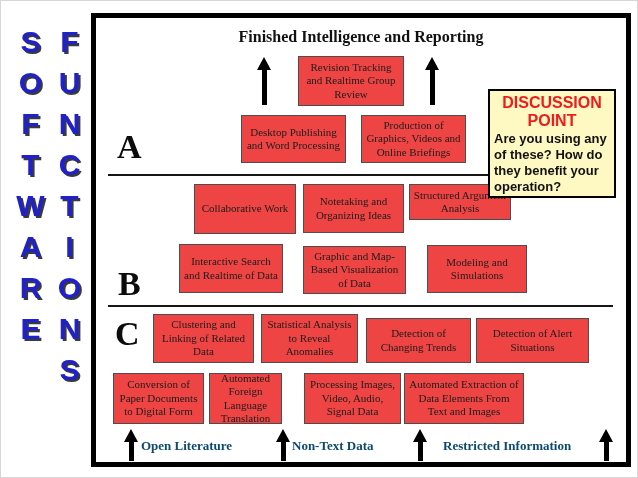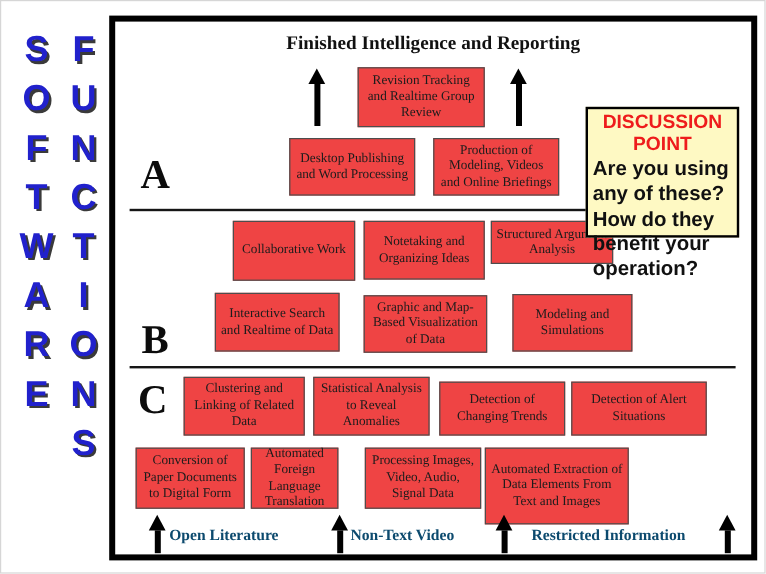--- a/index.html
+++ b/index.html
@@ -47,21 +47,21 @@
   .blabel{position:absolute;font-weight:bold;font-size:13px;color:#0c4a6e;}
 
   
   .disc{
     position:absolute;left:392px;top:27px;width:128px;height:109px;box-sizing:border-box;
     border:2px solid #000;background:#fef9c3;padding:3px 4px;
     font-family:"Liberation Sans",sans-serif;
     margin-top:44px;
   }
   .disc-title{color:#ee1c1c;font-weight:bold;font-size:16px;line-height:1.1;text-align:center;}
-  .disc-body{color:#111;font-weight:bold;font-size:17px;line-height:1.22;margin-top:2px;}
+  .disc-body{color:#111;font-weight:bold;font-size:13px;line-height:1.22;margin-top:2px;}
 </style>
 </head>
 <body>
 
 <div class="slide">
 
   <div class="banner">
     <div class="brow">
       <span class="blet">S</span>
       <span class="blet">F</span>
@@ -109,21 +109,21 @@
           <div class="head"></div>
           <div class="stem"></div>
         </div>
       <div class="dbox" style="left:202px;top:38px;width:106px;height:50px;">Revision Tracking and Realtime Group Review</div>
       <div class="arrow" style="left:329px;top:39px;height:48px;">
           <div class="head"></div>
           <div class="stem"></div>
         </div>
 
       <div class="dbox" style="left:145px;top:97px;width:105px;height:48px;">Desktop Publishing and Word Processing</div>
-      <div class="dbox" style="left:265px;top:97px;width:105px;height:48px;">Production of Modeling, Videos and Online Briefings</div>
+      <div class="dbox" style="left:265px;top:97px;width:105px;height:48px;">Production of Graphics, Videos and Online Briefings</div>
       <div class="seclabel" style="left:21px;top:112px;">A</div>
 
       <div class="sepline" style="left:12px;top:156px;width:505px;"></div>
 
       <div class="dbox" style="left:98px;top:166px;width:102px;height:50px;">Collaborative Work</div>
       <div class="dbox" style="left:207px;top:166px;width:101px;height:49px;">Notetaking and Organizing Ideas</div>
       <div class="dbox" style="left:313px;top:166px;width:102px;height:36px;">Structured Argument Analysis</div>
       <div class="dbox" style="left:83px;top:226px;width:104px;height:49px;">Interactive Search and Realtime of Data</div>
       <div class="dbox" style="left:207px;top:228px;width:103px;height:48px;">Graphic and Map-Based Visualization of Data</div>
       <div class="dbox" style="left:331px;top:227px;width:100px;height:48px;">Modeling and Simulations</div>
@@ -133,32 +133,32 @@
 
       <div class="seclabel" style="left:19px;top:299px;">C</div>
       <div class="dbox" style="left:57px;top:296px;width:101px;height:49px;">Clustering and Linking of Related Data</div>
       <div class="dbox" style="left:165px;top:296px;width:97px;height:49px;">Statistical Analysis to Reveal Anomalies</div>
       <div class="dbox" style="left:270px;top:300px;width:105px;height:45px;">Detection of Changing Trends</div>
       <div class="dbox" style="left:380px;top:300px;width:113px;height:45px;">Detection of Alert Situations</div>
 
       <div class="dbox" style="left:17px;top:355px;width:91px;height:51px;">Conversion of Paper Documents to Digital Form</div>
       <div class="dbox" style="left:113px;top:355px;width:73px;height:51px;">Automated Foreign Language Translation</div>
       <div class="dbox" style="left:208px;top:355px;width:97px;height:51px;">Processing Images, Video, Audio, Signal Data</div>
-      <div class="dbox" style="left:308px;top:355px;width:120px;height:64px;">Automated Extraction of Data Elements From Text and Images</div>
+      <div class="dbox" style="left:308px;top:355px;width:120px;height:51px;">Automated Extraction of Data Elements From Text and Images</div>
 
       <div class="arrow" style="left:28px;top:411px;height:32px;">
           <div class="head"></div>
           <div class="stem"></div>
         </div>
       <div class="blabel" style="left:45px;top:420px;width:120px;">Open Literature</div>
       <div class="arrow" style="left:180px;top:411px;height:32px;">
           <div class="head"></div>
           <div class="stem"></div>
         </div>
-      <div class="blabel" style="left:196px;top:420px;width:120px;">Non-Text Video</div>
+      <div class="blabel" style="left:196px;top:420px;width:120px;">Non-Text Data</div>
       <div class="arrow" style="left:317px;top:411px;height:32px;">
           <div class="head"></div>
           <div class="stem"></div>
         </div>
       <div class="blabel" style="left:347px;top:420px;width:140px;">Restricted Information</div>
       <div class="arrow" style="left:503px;top:411px;height:32px;">
           <div class="head"></div>
           <div class="stem"></div>
         </div>
 

